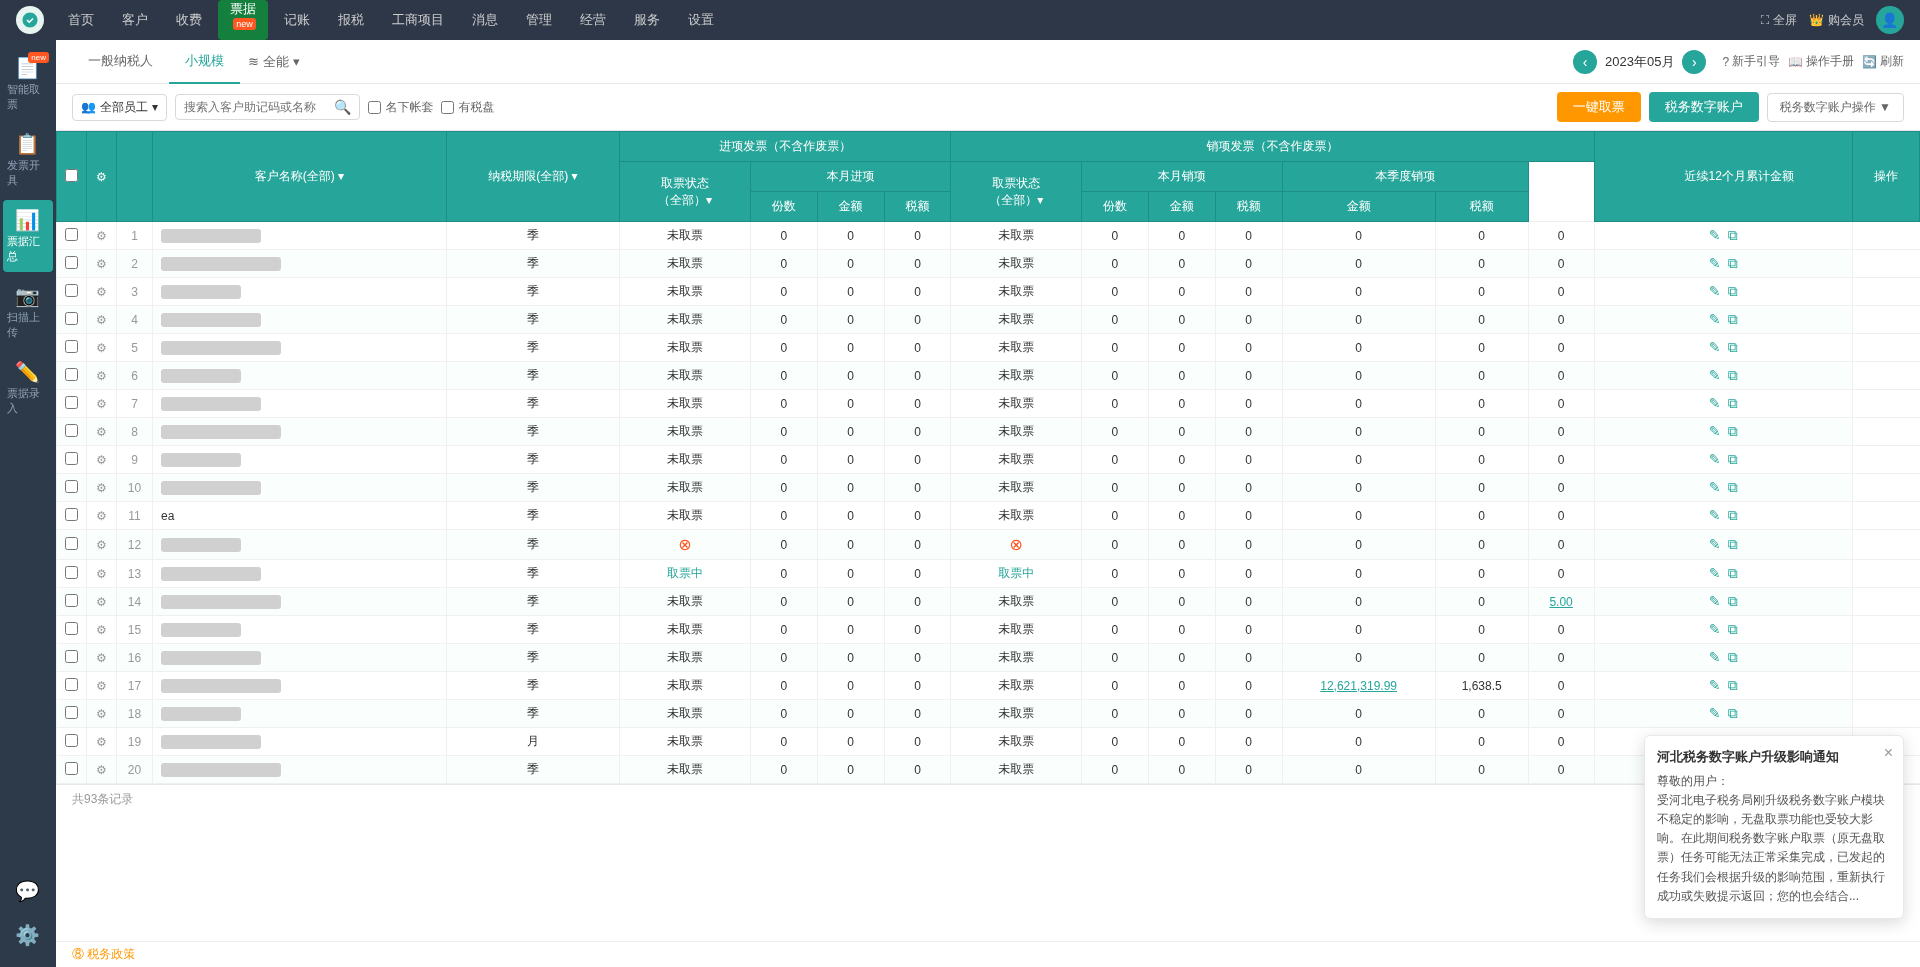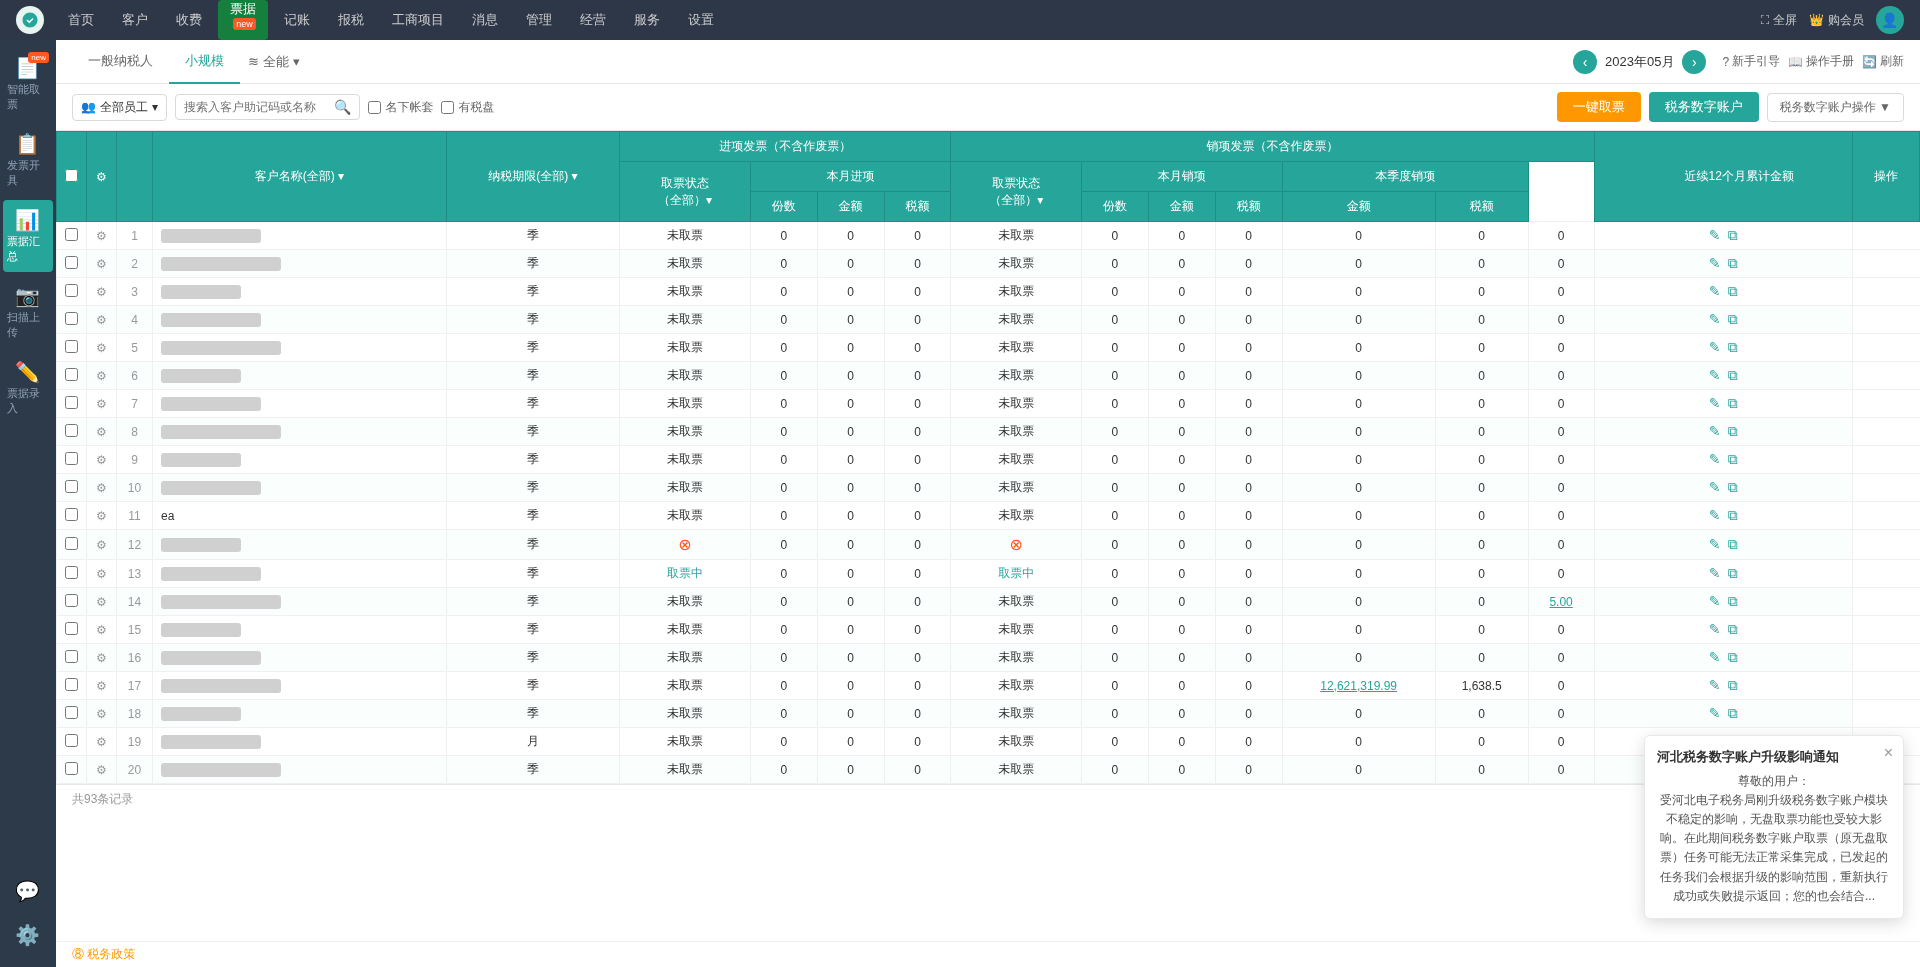--- a/index.html
+++ b/index.html
@@ -310,21 +310,21 @@
       padding: 12px;
       font-size: 12px;
     }
     .notification-title {
       font-weight: bold; color: #333; margin-bottom: 6px; font-size: 13px;
     }
     .notification-close {
       position: absolute; top: 8px; right: 10px;
       cursor: pointer; color: #999; font-size: 16px;
     }
-    .notification-body { color: #555; line-height: 1.6; text-align: center; }
+    .notification-body { color: #555; line-height: 1.6; }
 
     
     .tax-policy-bar {
       background: #fff;
       padding: 4px 16px;
       border-top: 1px solid #f0f0f0;
       font-size: 12px;
       color: #ff9800;
       cursor: pointer;
     }

